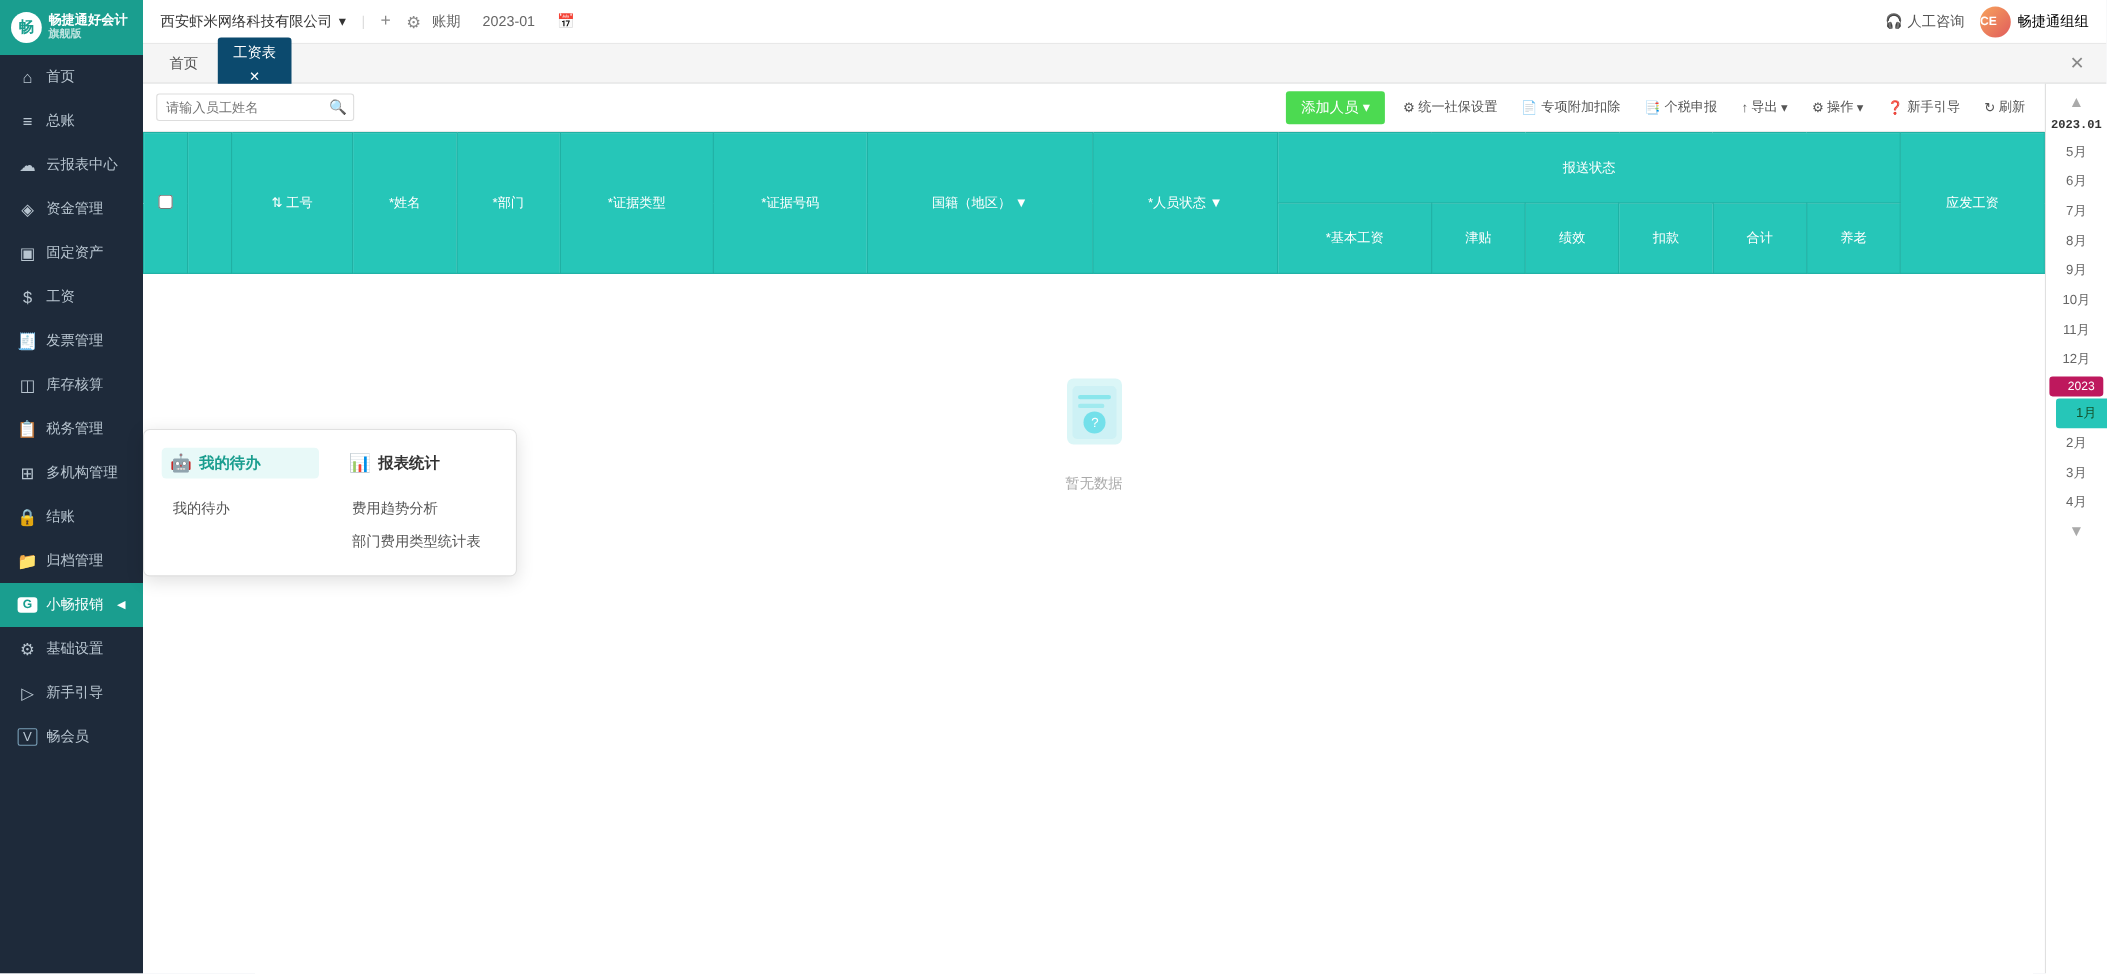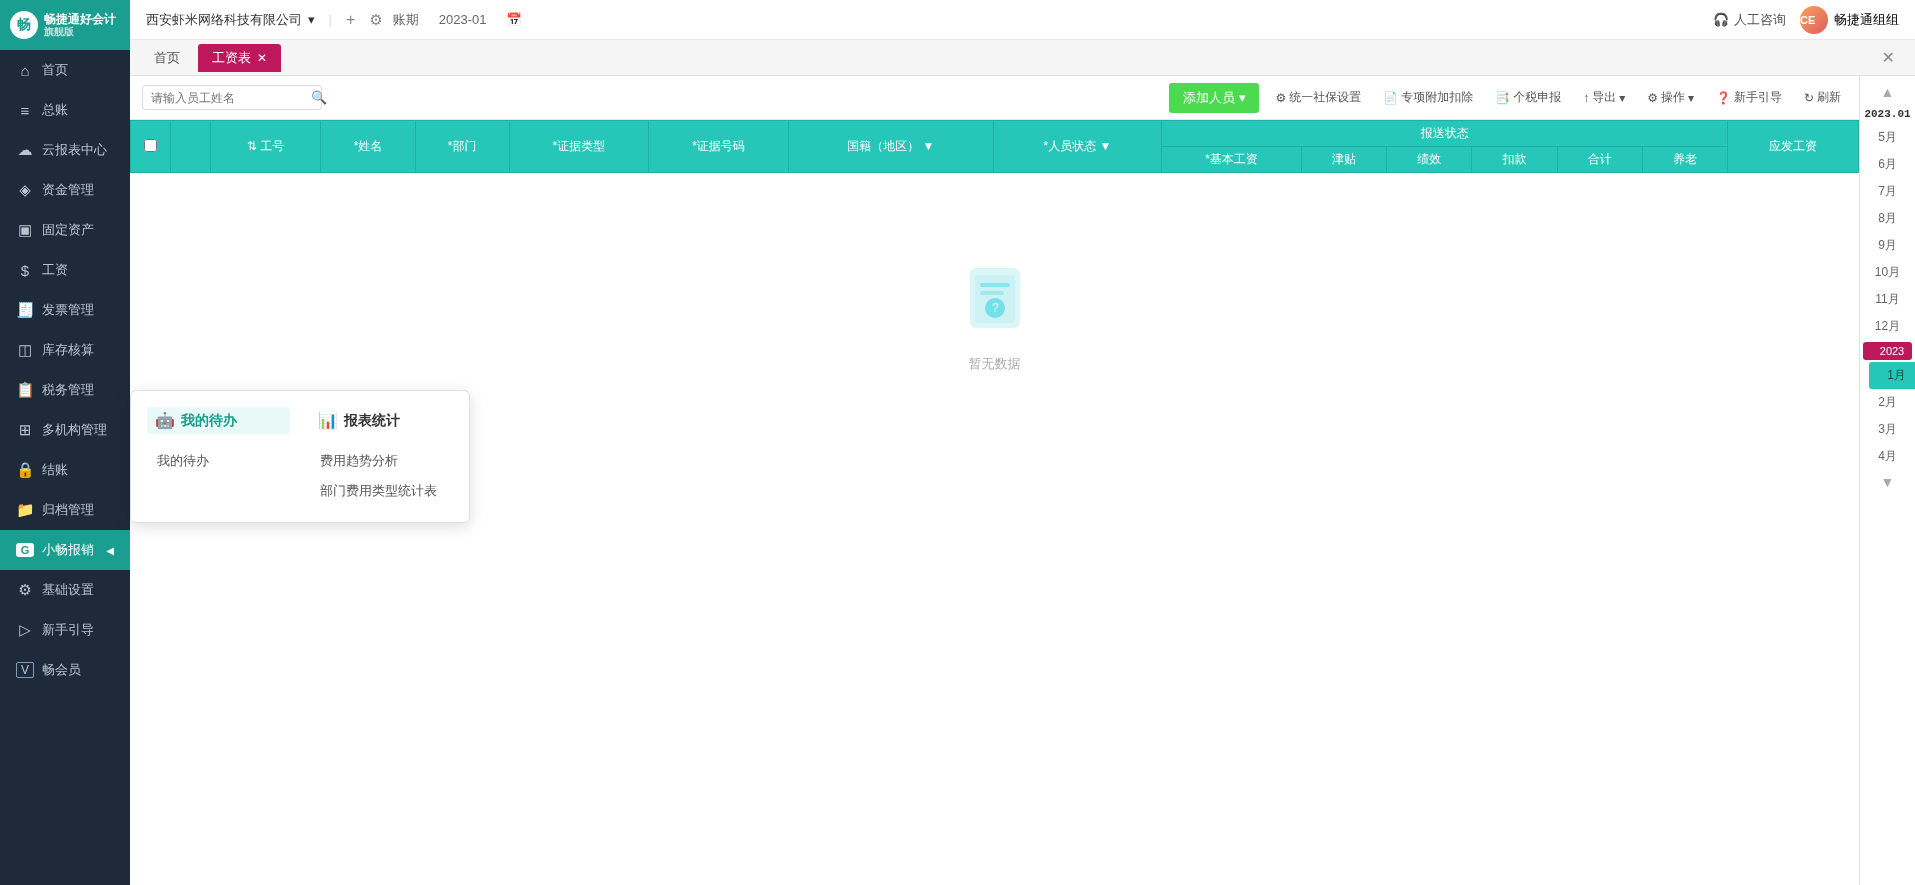--- a/index.html
+++ b/index.html
@@ -92,21 +92,21 @@
       flex-shrink: 0;
     }
     .tab {
       padding: 5px 14px;
       border-radius: 3px 3px 0 0;
       font-size: 13px;
       cursor: pointer;
       display: flex; align-items: center; gap: 6px;
     }
     .tab.inactive { background: transparent; color: #555; }
-    .tab.active { background: #be185d; color: white; }
+    .tab.active { background: #0c4a6e; color: white; flex-direction: column; }
     .tab-close { font-size: 12px; cursor: pointer; }
     .close-btn-x {
       margin-left: auto;
       padding: 4px 10px;
       cursor: pointer;
       color: #888;
       font-size: 16px;
     }
 
     
@@ -118,21 +118,21 @@
       padding: 0 12px;
       gap: 10px;
       border-bottom: 1px solid #e8e8e8;
       flex-shrink: 0;
     }
     .search-box {
       display: flex; align-items: center;
       border: 1px solid #ddd;
       border-radius: 3px;
       padding: 4px 8px;
-      gap: 20px;
+      gap: 8px;
       width: 180px;
     }
     .search-box input {
       border: none; outline: none; font-size: 12px; color: #666; width: 140px; background: transparent;
     }
     .toolbar-actions { margin-left: auto; display: flex; align-items: center; gap: 10px; padding-left: 44px; }
     .btn-add-person {
       background: #4cda51;
       color: white;
       border: none;
@@ -157,21 +157,21 @@
     table {
       width: 100%;
       border-collapse: collapse;
       font-size: 12px;
     }
     thead tr {
       background: #26c6b8;
       color: white;
     }
     thead th {
-      padding: 4px 10px;
+      padding: 23px 10px;
       text-align: center;
       border: 1px solid #20b0a3;
       white-space: nowrap;
       font-weight: normal;
       margin-top: 22px;
     }
     .no-data {
       display: flex;
       flex-direction: column;
       align-items: center;
@@ -290,21 +290,21 @@
       overflow: hidden;
     }
   </style>
 </head>
 <body>
 
 <div class="sidebar">
   <div class="sidebar-logo">
     <div class="sidebar-logo-icon">畅</div>
     <div class="sidebar-logo-text">
-      <div style="font-size:12px;">畅捷通好会计</div>
+      <div style="font-size:12px;font-family:Liberation Mono, monospace;">畅捷通好会计</div>
       <div class="sidebar-logo-sub">旗舰版</div>
     </div>
   </div>
 
   <div class="sidebar-item">
     <span class="sidebar-icon">⌂</span>
     <span>首页</span>
   </div>
   <div class="sidebar-item">
     <span class="sidebar-icon">≡</span>

